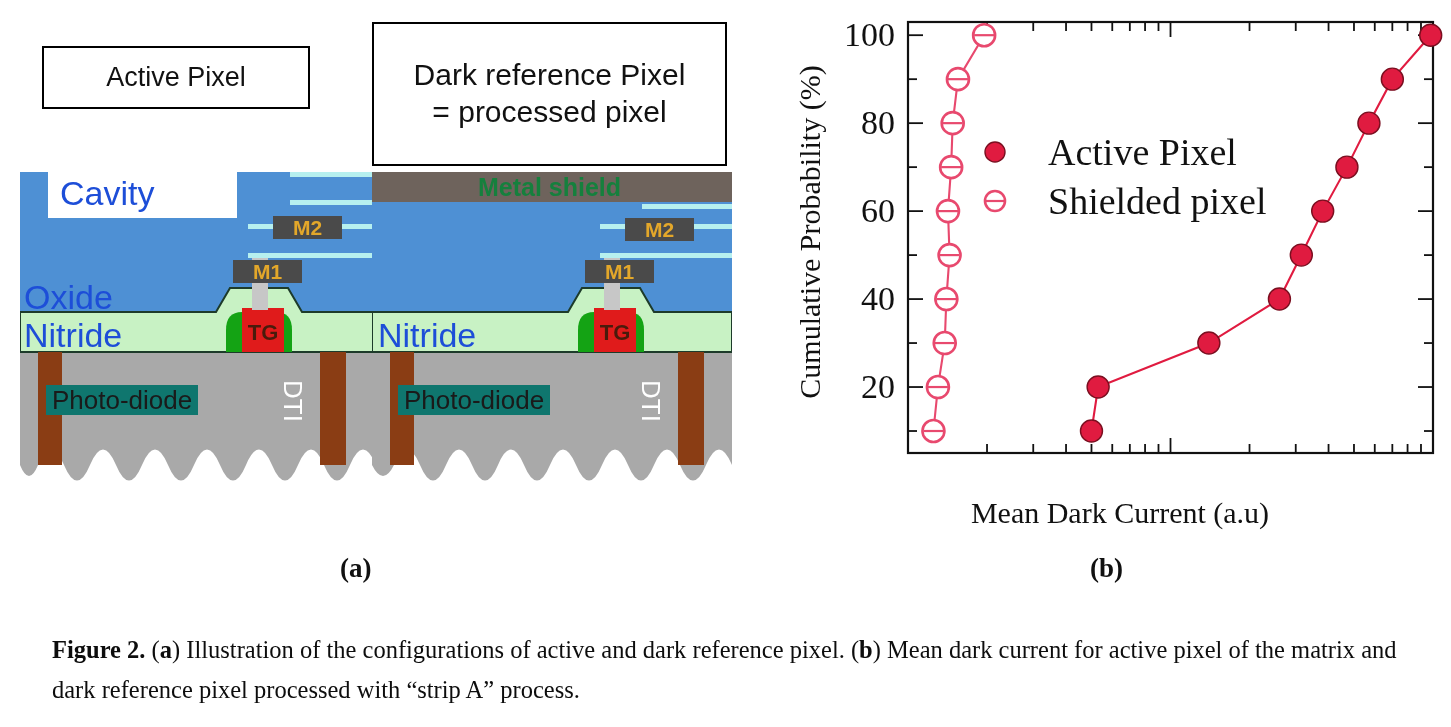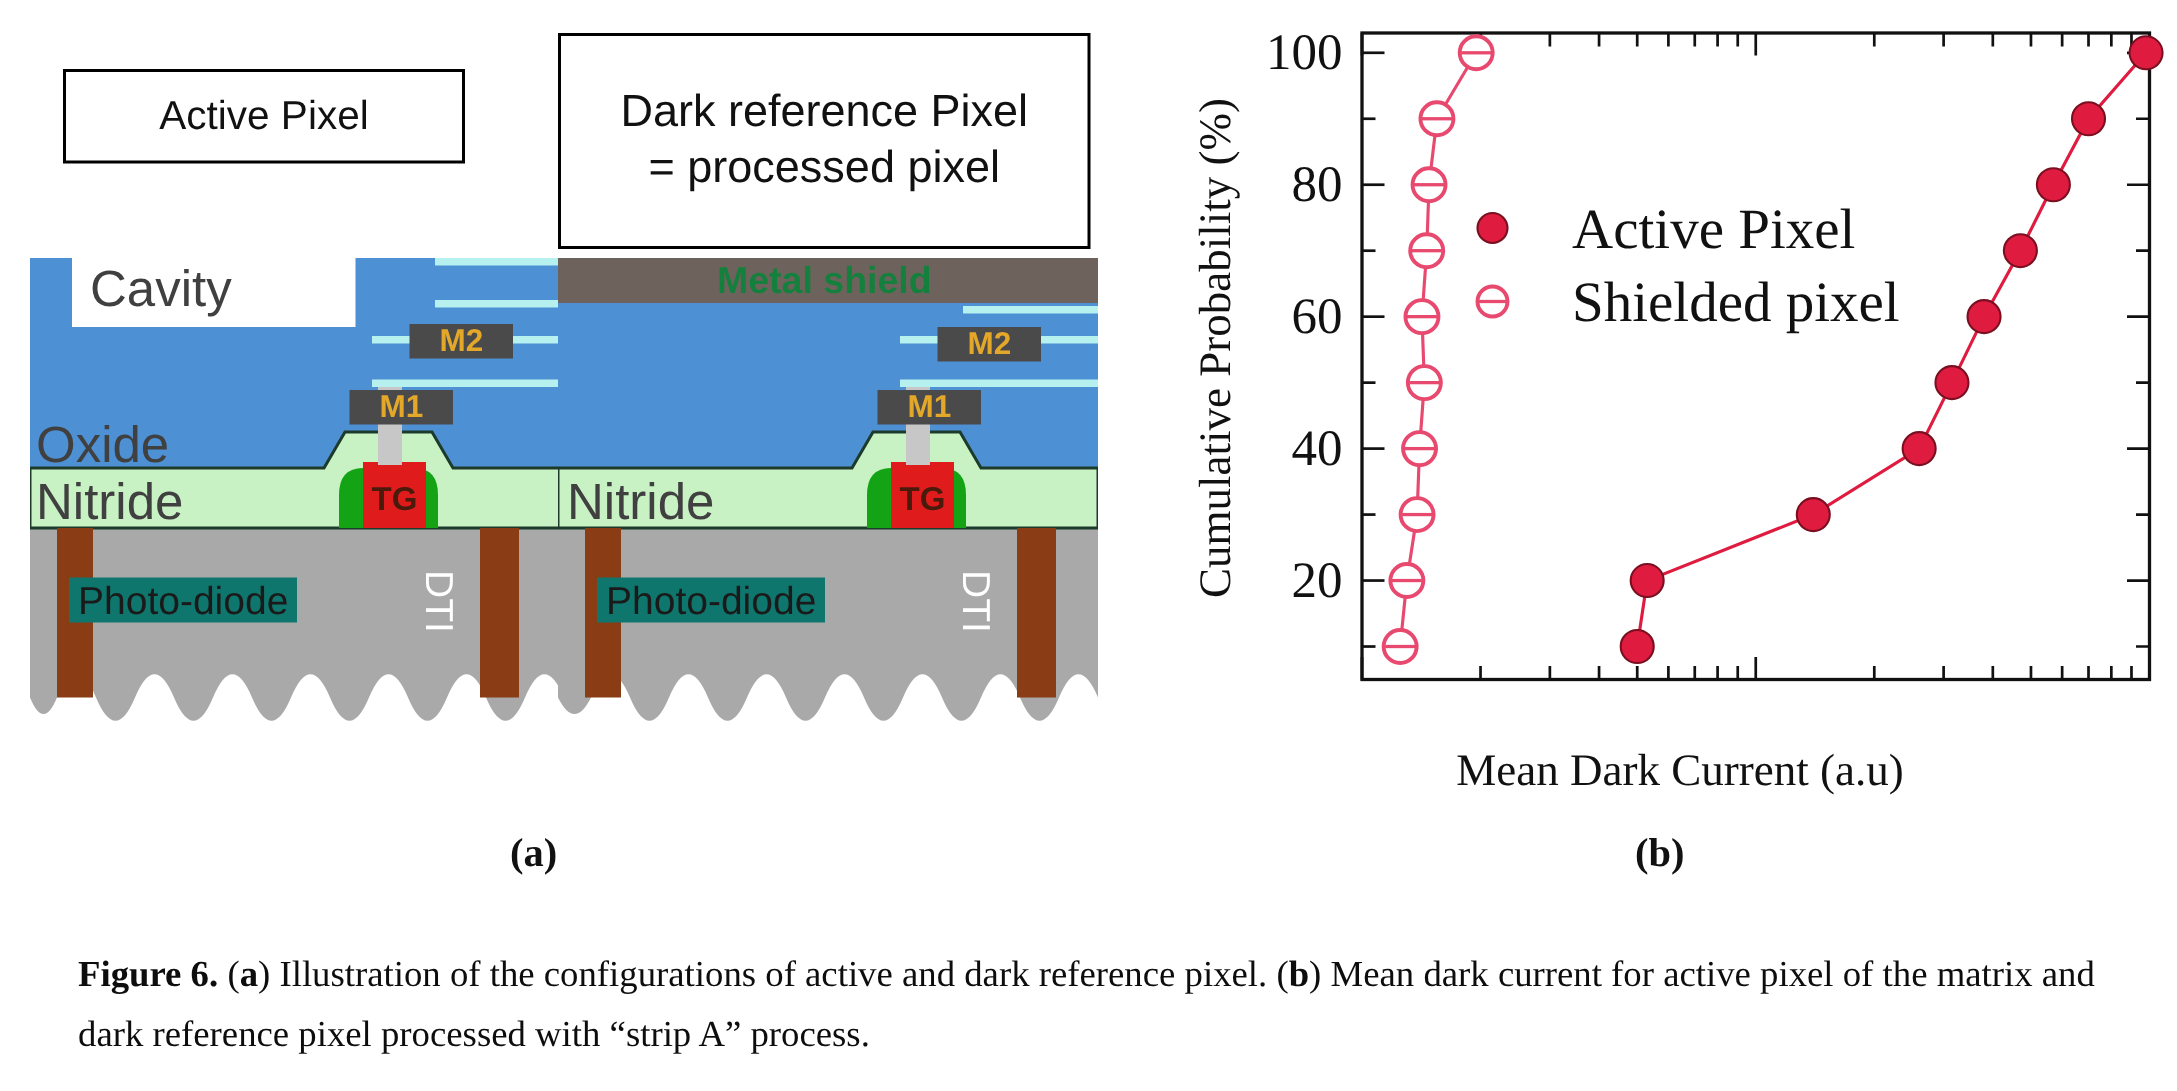--- a/index.html
+++ b/index.html
@@ -38,21 +38,21 @@
   .xsec { position: absolute; }
 
   .lbl {
     position: absolute;
     font-family: "Liberation Sans", "DejaVu Sans", sans-serif;
     white-space: nowrap;
     line-height: 1;
   }
 
   
-  .lbl-dark  { color: #404040; }
+  .lbl-dark  { color: #1d4ed8; }
   
   .lbl-gold  { color: #e3a72a; background: #4a4a4a; padding: 1px 20px; font-weight: 600; }
   .lbl-gold-plain { color: #15803d; font-weight: 600; }
   .lbl-cream { color: #1a1a1a; background: #0f766e; padding: 2px 6px; }
   .lbl-white { color: #ffffff; }
 
   .sub-label {
     position: absolute;
     font-family: "Liberation Serif", "DejaVu Serif", serif;
     font-size: 27px;
@@ -287,14 +287,14 @@
         </g>
       </g>
     <text id="xaxis-title" x="330" y="523" text-anchor="middle" font-family="Liberation Serif, DejaVu Serif, serif" font-size="30" fill="#111">Mean Dark Current (a.u)</text>
     <text id="yaxis-title" x="30" y="232" text-anchor="middle" font-family="Liberation Serif, DejaVu Serif, serif" font-size="30" fill="#111" transform="rotate(-90 30 232)">Cumulative Probability (%)</text>
   </svg>
 
   <div class="sub-label" style="position:absolute; left:300px; top:553px;">(b)</div>
 </div>
 
 <div id="caption">
-  <b>Figure 6.</b><span>&nbsp;</span><span>(</span><b>a</b><span>) Illustration of the configurations of active and dark reference pixel. (</span><b>b</b><span>) Mean dark current for active pixel of the matrix and dark reference pixel processed with “strip A” process.</span>
+  <b>Figure 2.</b><span>&nbsp;</span><span>(</span><b>a</b><span>) Illustration of the configurations of active and dark reference pixel. (</span><b>b</b><span>) Mean dark current for active pixel of the matrix and dark reference pixel processed with “strip A” process.</span>
 </div>
 
 </body></html>

